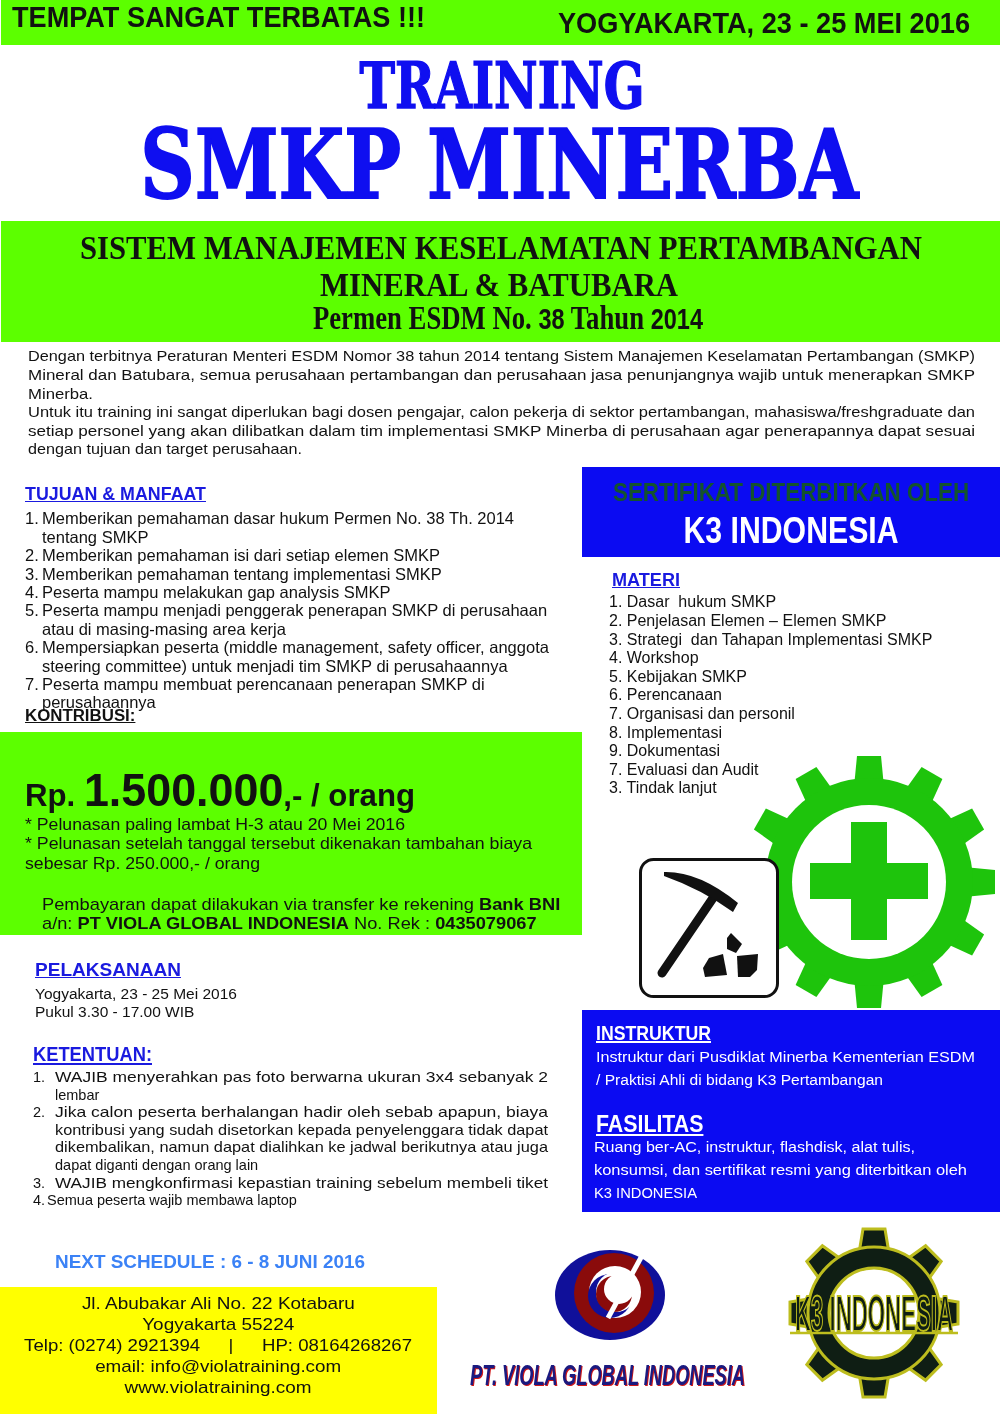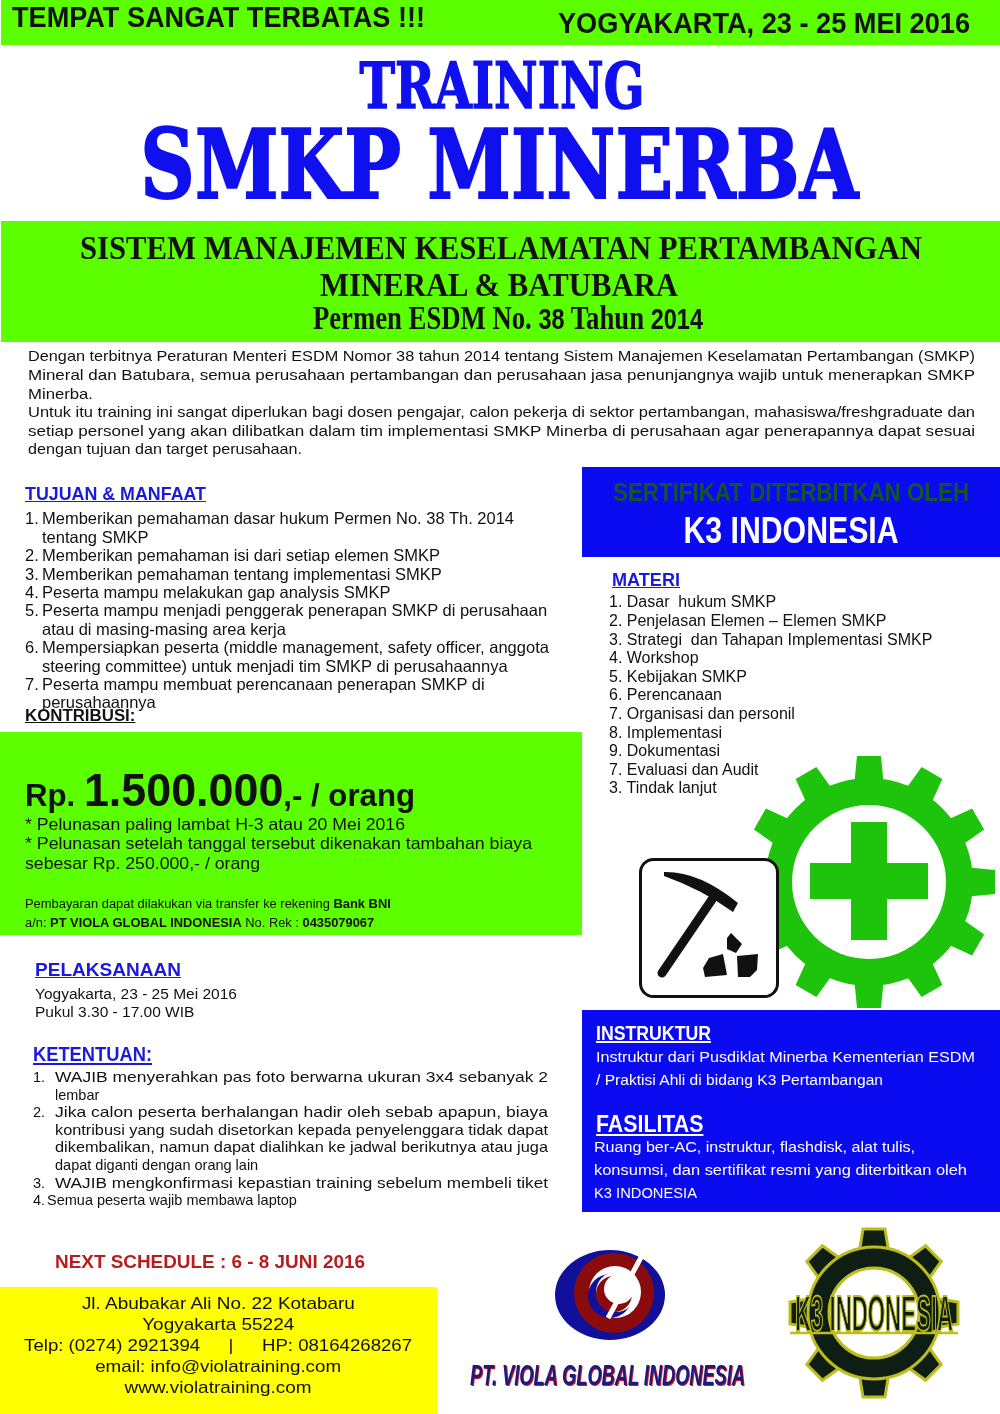--- a/index.html
+++ b/index.html
@@ -163,21 +163,21 @@
   <span class="fit" style="text-decoration: underline; transform: scaleX(1.0526);">KONTRIBUSI:</span>
 </div>
 <div class="a" style="left:25px;top:767px;font:bold 46px/46px 'Liberation Sans',sans-serif;">
   <span class="fit" style="transform: scaleX(0.9745);"><span style="font-size:32px;">Rp. </span><span>1.500.000</span><span style="font-size:32px;">,- / orang</span></span>
 </div>
 <div class="a" style="left:25px;top:814.8px;font-size:16.5px;line-height:19.5px;">
   <div style="height:19.5px;"><span class="fit" style="transform: scaleX(1.0705);">* Pelunasan paling lambat H-3 atau 20 Mei 2016</span></div>
   <div style="height:19.5px;"><span class="fit" style="transform: scaleX(1.0753);">* Pelunasan setelah tanggal tersebut dikenakan tambahan biaya</span></div>
   <div style="height:19.5px;"><span class="fit" style="transform: scaleX(1.0719);">sebesar Rp. 250.000,- / orang</span></div>
 </div>
-<div class="a" style="left:25px;top:894.8px;font-size:12px;line-height:19.5px;">
+<div class="a" style="left:42px;top:894.8px;font-size:17px;line-height:19.5px;">
   <div style="height:19.5px;"><span class="fit" style="transform: scaleX(1.0753);"><span>Pembayaran dapat dilakukan via transfer ke rekening </span><b>Bank BNI</b></span></div>
   <div style="height:19.5px;"><span class="fit" style="transform: scaleX(1.0726);"><span>a/n: </span><b>PT VIOLA GLOBAL INDONESIA</b><span> No. Rek : </span><b>0435079067</b></span></div>
 </div>
 
 <div class="a hd-blue" style="left:35px;top:959.9px;font-size:19px;line-height:19px;">
   <span class="fit" style="text-decoration: underline; transform: scaleX(1.0021);">PELAKSANAAN</span>
 </div>
 <div class="a" style="left:35px;top:984.7px;font-size:15.5px;line-height:18px;">
   <div style="height:18px;white-space:nowrap;">Yogyakarta, 23 - 25 Mei 2016</div>
   <div style="height:18px;white-space:nowrap;">Pukul 3.30 - 17.00 WIB</div>
@@ -218,21 +218,21 @@
       </div>
   </div>
   <div>
     <div class="kl">
         <span class="num">4.</span>
         <span class="t" style="left:14px;">Semua peserta wajib membawa laptop</span>
       </div>
   </div>
 </div>
 
-<div class="a" style="left:55px;top:1251.9px;font:bold 19px/19px 'Liberation Sans',sans-serif;color:#b91c1c;">
+<div class="a" style="left:55px;top:1251.9px;font:bold 19px/19px 'Liberation Sans',sans-serif;color:#3b82f6;">
   <span class="fit" style="transform: scaleX(0.9952);">NEXT SCHEDULE : 6 - 8 JUNI 2016</span>
 </div>
 
 <div class="box yellow" style="left:0;top:1287px;width:437px;height:127px;"></div>
 <div class="yl" style="top:1293px;"><span class="fitc" style="transform: scaleX(1.1154);">Jl. Abubakar Ali No. 22 Kotabaru</span></div>
 <div class="yl" style="top:1314px;"><span class="fitc" style="transform: scaleX(1.1141);">Yogyakarta 55224</span></div>
 <div class="yl" style="top:1335px;"><span class="fitc" style="transform: scaleX(1.0955);"><span>Telp: (0274) 2921394</span><span style="margin:0 26px;">|</span><span>HP: 08164268267</span></span></div>
 <div class="yl" style="top:1356px;"><span class="fitc" style="transform: scaleX(1.1066);">email: info@violatraining.com</span></div>
 <div class="yl" style="top:1377px;"><span class="fitc" style="transform: scaleX(1.1119);">www.violatraining.com</span></div>
 

